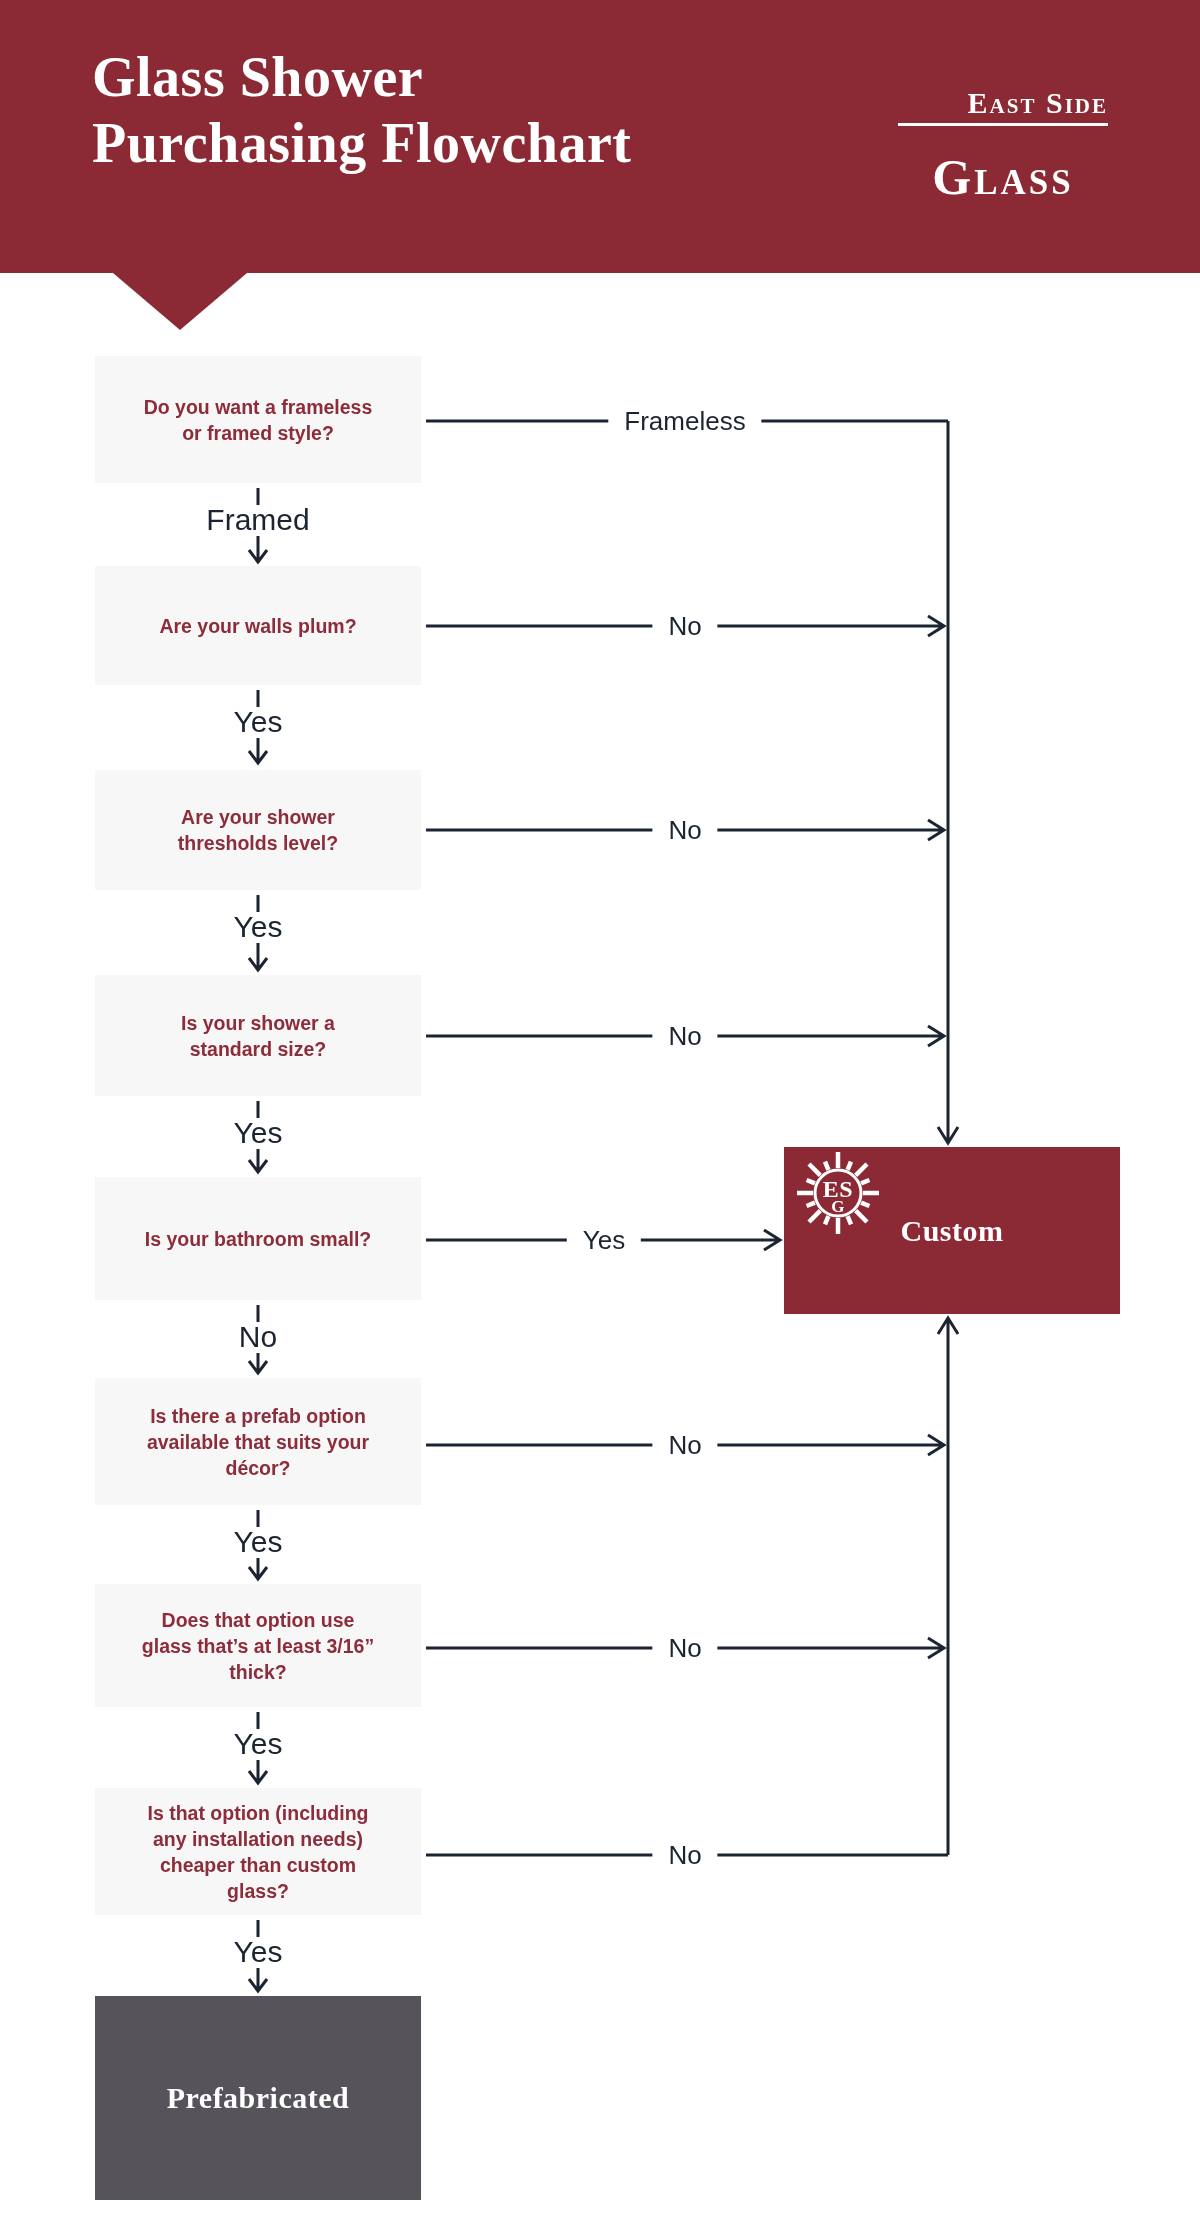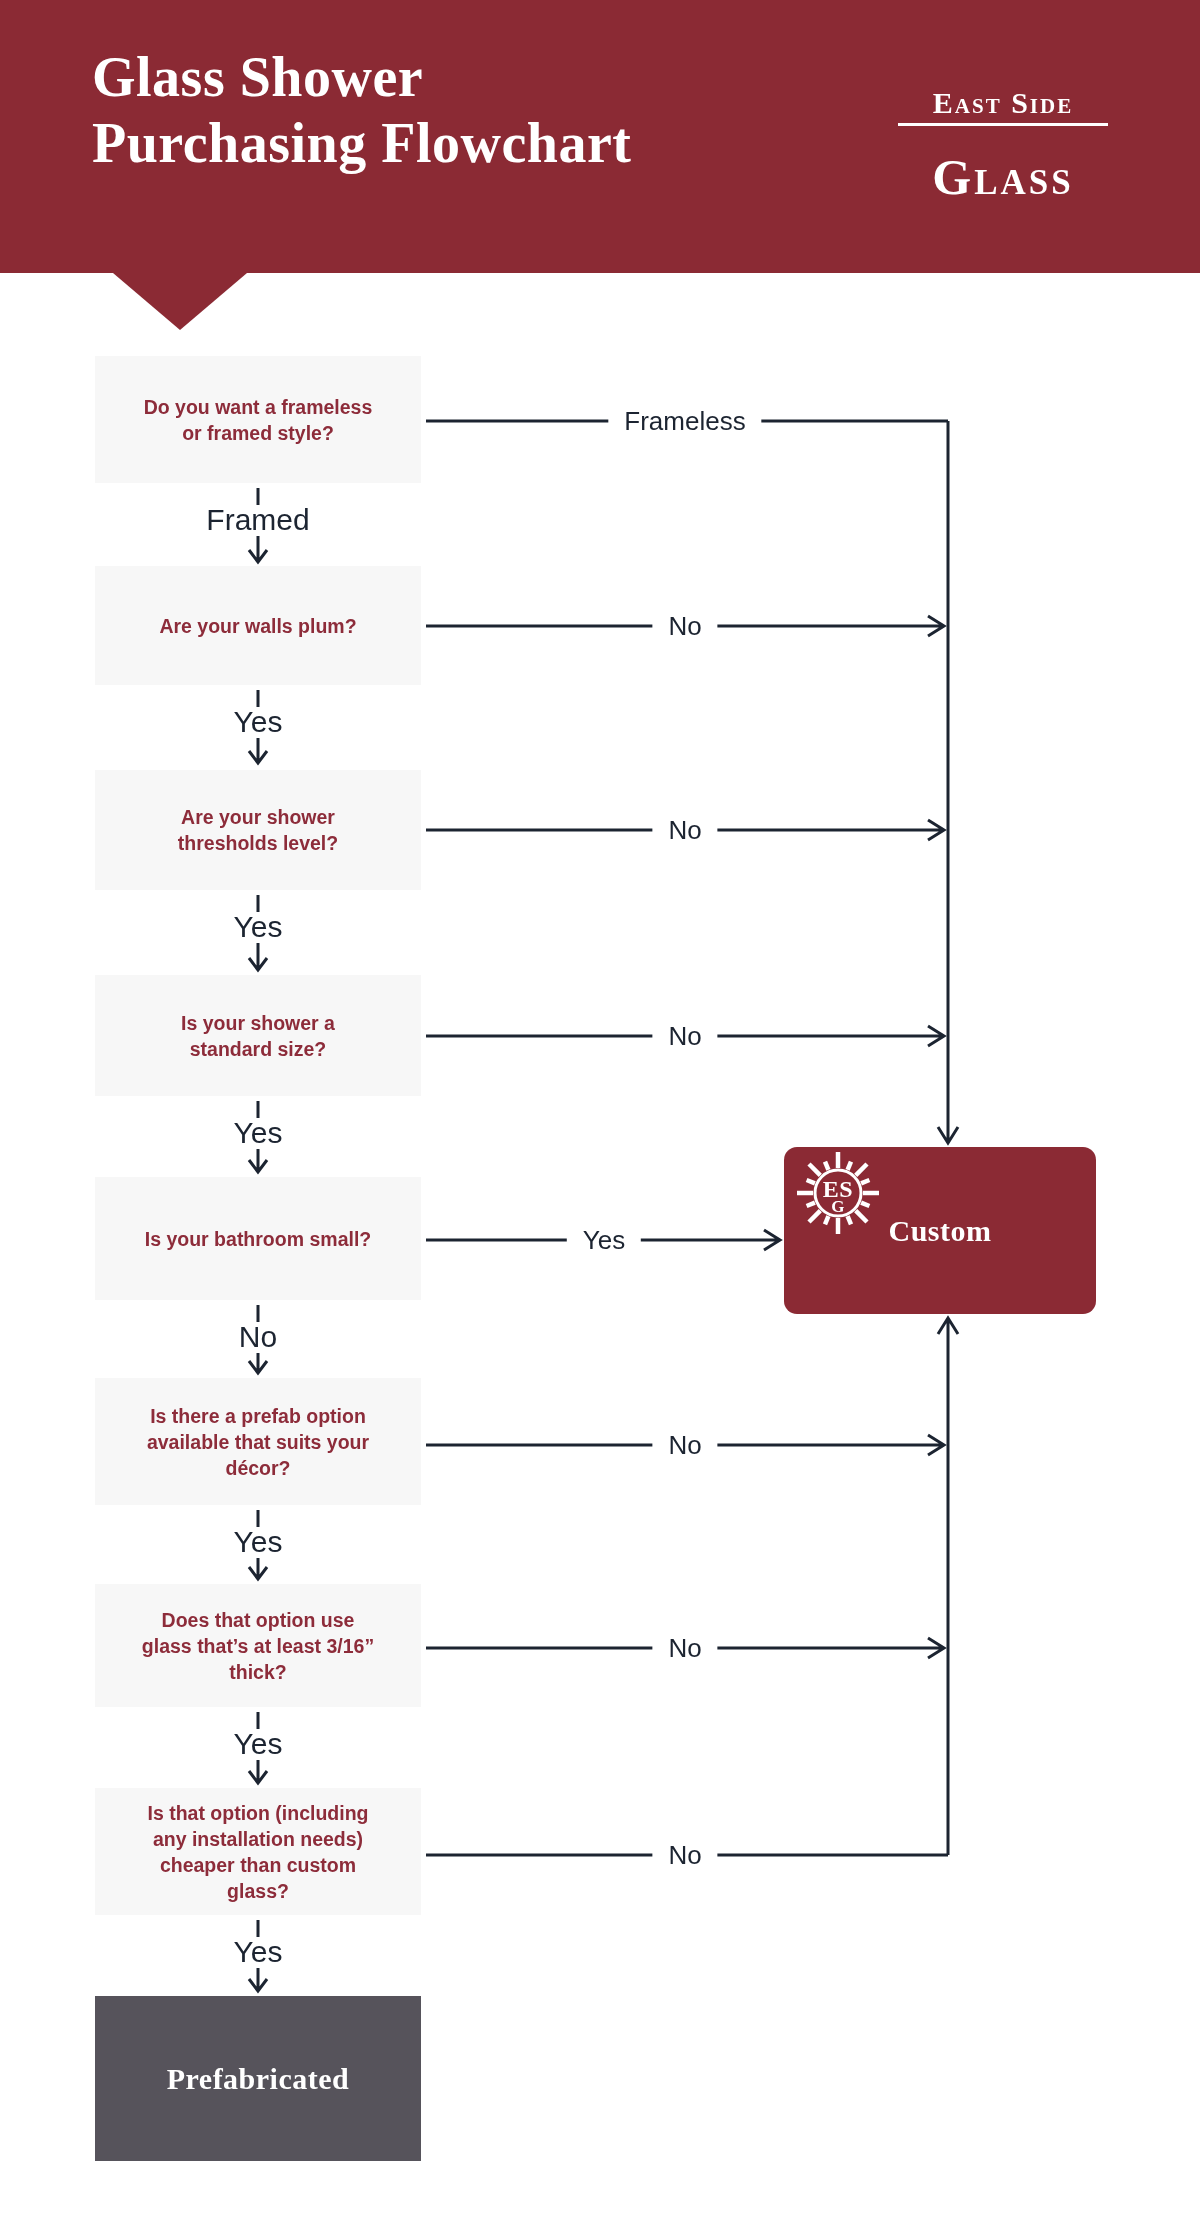--- a/index.html
+++ b/index.html
@@ -6,37 +6,37 @@
   .page{position:relative;width:1200px;height:2232px;background:#ffffff;overflow:hidden;
         font-family:"Liberation Sans",sans-serif;}
 
   
   .banner{position:absolute;left:0;top:0;width:1200px;height:273px;background:#8B2A34;}
   .title{position:absolute;left:92px;top:44px;color:#ffffff;
          font-family:"Liberation Serif",serif;font-weight:bold;
          font-size:56px;line-height:66px;letter-spacing:.5px;}
   .logo{position:absolute;right:92px;top:86px;width:210px;text-align:center;color:#ffffff;
         font-family:"Liberation Serif",serif;font-weight:bold;}
-  .logo-top{font-size:30px;font-variant:small-caps;letter-spacing:2px;line-height:34px;}
+  .logo-top{font-size:30px;font-variant:small-caps;letter-spacing:2px;line-height:34px;text-align:right;}
   .logo-rule{height:0;border-bottom:3px solid #ffffff;margin:3px 0 2px 0;}
   .logo-bottom{font-size:50px;font-variant:small-caps;letter-spacing:3px;line-height:50px;margin-top:26px;}
   .banner-notch{position:absolute;left:113px;top:273px;width:0;height:0;
         border-left:67px solid transparent;border-right:67px solid transparent;
         border-top:57px solid #8B2A34;}
 
   
   .qbox{position:absolute;left:95px;width:326px;background:#F7F7F7;
         display:flex;align-items:center;justify-content:center;text-align:center;}
   .qbox span{display:block;max-width:240px;color:#8D2C3A;font-weight:bold;
         font-size:19.5px;line-height:26px;}
   .outcome{position:absolute;display:flex;align-items:center;justify-content:center;
         color:#ffffff;font-family:"Liberation Serif",serif;font-weight:bold;
         font-size:30px;letter-spacing:.5px;text-align:center;}
-  .outcome.custom{left:784px;top:1147px;width:312px;height:167px;background:#8B2A34;border-radius:13px;}
-  .outcome.prefab{left:95px;top:1996px;width:326px;height:165px;background:#56535B;}
+  .outcome.custom{left:784px;top:1147px;width:336px;height:167px;background:#8B2A34;}
+  .outcome.prefab{left:95px;top:1996px;width:326px;height:204px;background:#56535B;}
   .sunburst{position:absolute;left:10px;top:2px;}
 
   
   .vlabel{position:absolute;transform:translate(-50%,-50%);color:#1C2431;
         font-size:30px;line-height:30px;white-space:nowrap;}
   .hlabel{position:absolute;transform:translate(-50%,-50%);color:#1C2431;
         font-size:26px;line-height:30px;white-space:nowrap;background:#ffffff;padding:0 16px;}
 
   .lines{position:absolute;left:0;top:0;pointer-events:none;}
   .lines path, .lines line{stroke:#1C2431;stroke-width:3;fill:none;}

